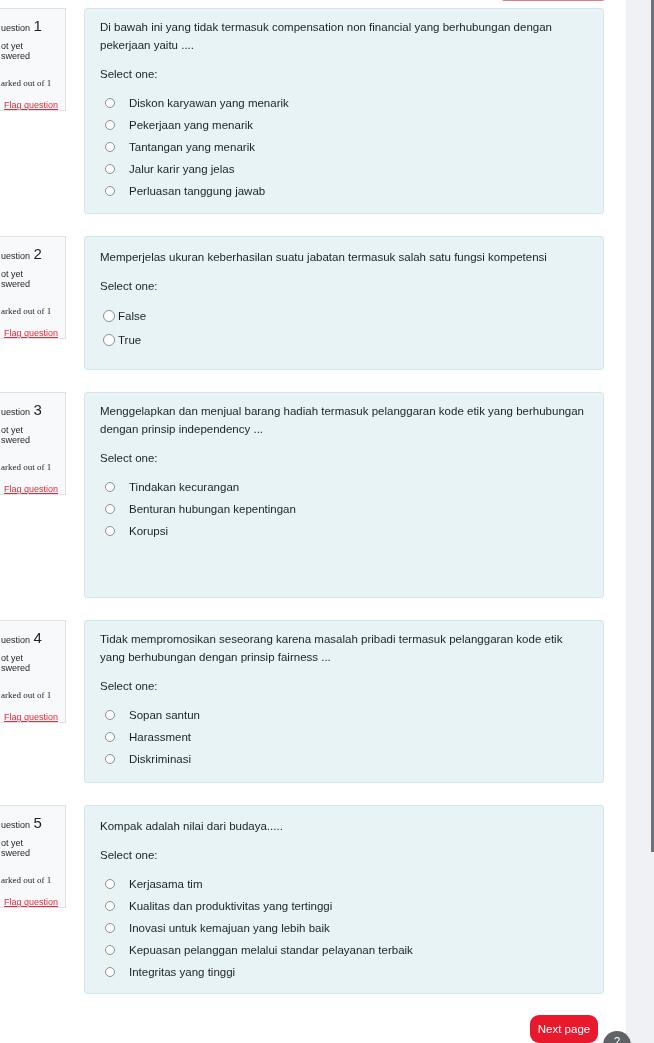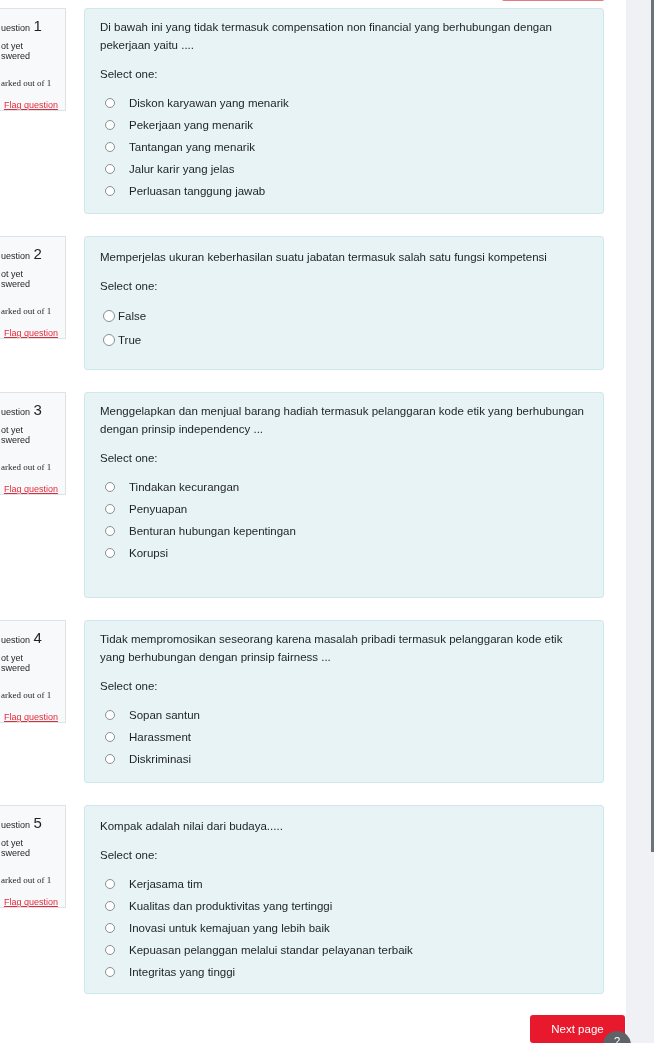--- a/index.html
+++ b/index.html
@@ -47,22 +47,22 @@
   .answers { margin-top:12px; }
   .opt { display:flex; align-items:center; height:22px; padding-left:5px; cursor:pointer; }
   .radio {
     width:10px; height:10px; border-radius:50%;
     border:1px solid #8a8f94; background:#fff; box-sizing:border-box;
     margin-right:14px; flex:none;
   }
   .tf .opt { height:24px; padding-left:3px; }
   .tf .radio { width:12px; height:12px; margin-right:3px; }
   .next-btn {
-    position:absolute; left:530px; top:1015px; width:95px; height:28px;
-    background:#e8192c; color:#fff; border:none; border-radius:3px;
+    position:absolute; left:530px; top:1015px; width:68px; height:28px;
+    background:#e8192c; color:#fff; border:none; border-radius:9px;
     font-family:"Liberation Sans", sans-serif; font-size:11.5px;
     display:flex; align-items:center; justify-content:center; cursor:pointer;
   }
   .help-btn {
     position:absolute; left:603px; top:1031px; width:28px; height:28px;
     border-radius:50%; background:#5f6368; color:#fff;
     font-size:11px; display:flex; justify-content:center; padding-top:4px; box-sizing:border-box;
   }
 </style>
 </head>
@@ -138,24 +138,20 @@
 <div class="content" style="top:392px;height:206px">
   <div class="qtext">Menggelapkan dan menjual barang hadiah termasuk pelanggaran kode etik yang berhubungan dengan prinsip independency ...</div>
   <div class="prompt">Select one:</div>
   <div class="answers">
     <div class="opt">
         <span class="radio"></span>
         <span>Tindakan kecurangan</span>
       </div>
     <div class="opt">
         <span class="radio"></span>
-        <span>Penyuapan</span>
-      </div>
-    <div class="opt">
-        <span class="radio"></span>
         <span>Benturan hubungan kepentingan</span>
       </div>
     <div class="opt">
         <span class="radio"></span>
         <span>Korupsi</span>
       </div>
   </div>
 </div>
 
 <div class="info" style="top:620px;height:103px">

